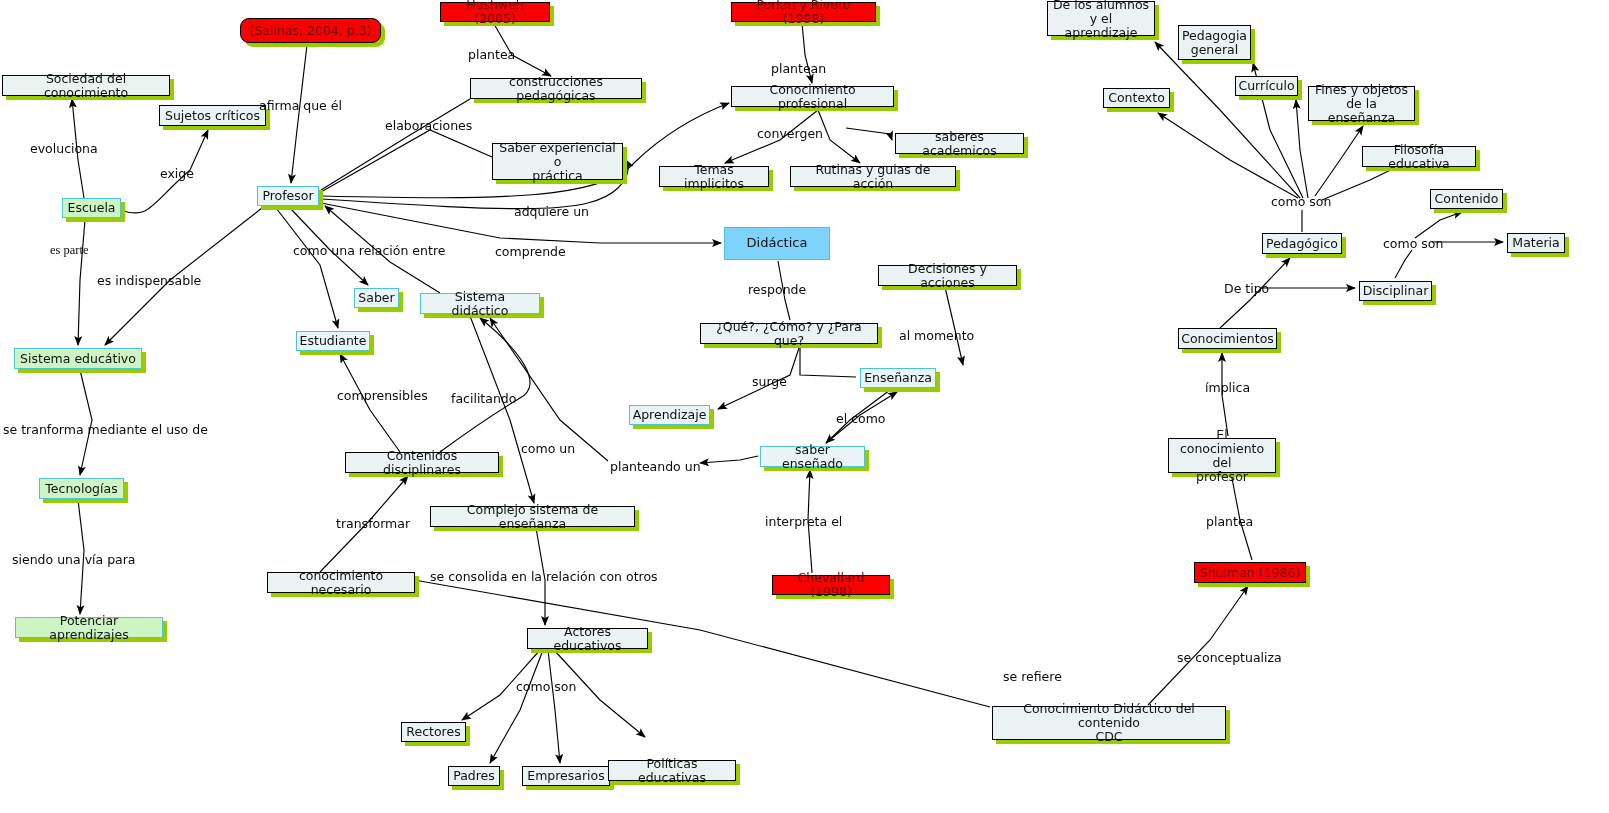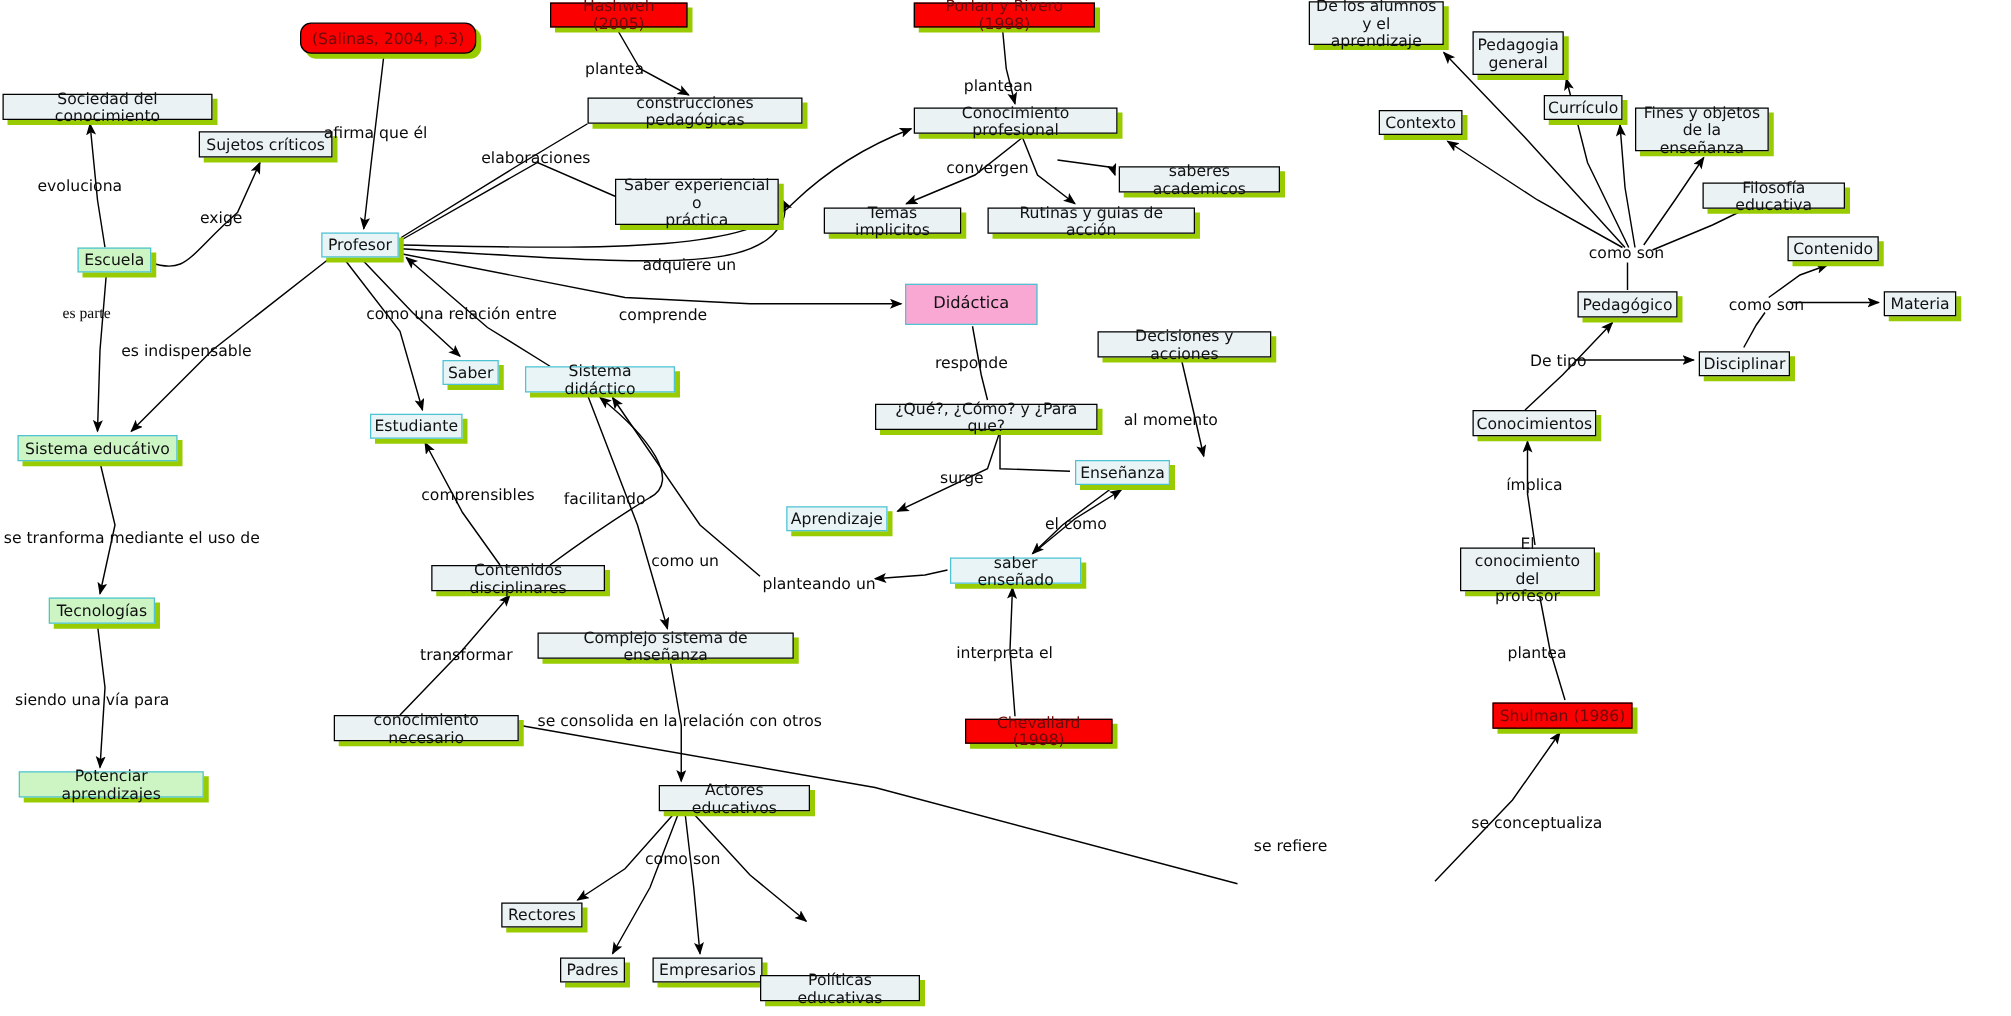--- a/index.html
+++ b/index.html
@@ -10,21 +10,21 @@
   .node{position:absolute;box-sizing:border-box;display:flex;align-items:center;
         justify-content:center;text-align:center;line-height:1.12;
         font-size:12.5px;color:#111111;white-space:pre-line;
         border:1px solid #000000;background:#eaf2f4;
         box-shadow:4px 4px 0 0 #99cc00;padding:1px 4px;z-index:5;}
   .node.cyan{border:1px solid #4ec3d4;background:#e8f4f6;}
   .node.green{border:1px solid #4ec3d4;background:#cdf5c4;}
   .node.gray{border:1px solid #000000;background:#eaf2f4;}
   .node.red{border:1px solid #000000;background:#fa0000;color:#6b0b0b;}
   .node.red.round{border-radius:9px;}
-  .node.big{font-size:13px;background:#f9a8d4;border:1px solid #4ec3d4;box-shadow:none;}
+  .node.big{font-size:13px;background:#7dd3fc;border:1px solid #4ec3d4;box-shadow:none;}
   .lbl{position:absolute;font-size:12.5px;color:#0a0a0a;white-space:nowrap;z-index:6;
        background:transparent;line-height:1;}
 </style>
 </head>
 <body>
 
 <div id="canvas">
 
   <svg id="edges" viewBox="0 0 1609 813" xmlns="http://www.w3.org/2000/svg">
     <defs>
@@ -130,31 +130,33 @@
   <div class="node cyan" style="left:354px;top:288px;width:45px;height:20px;">Saber</div>
   <div class="node cyan" style="left:420px;top:293px;width:120px;height:21px;">Sistema didáctico</div>
   <div class="node cyan" style="left:296px;top:331px;width:74px;height:20px;">Estudiante</div>
 
   <div class="node gray" style="left:878px;top:265px;width:139px;height:21px;">Decisiones y acciones</div>
   <div class="node gray" style="left:700px;top:323px;width:178px;height:21px;">¿Qué?, ¿Cómo? y ¿Para que?</div>
   <div class="node cyan" style="left:860px;top:368px;width:76px;height:20px;">Enseñanza</div>
   <div class="node cyan" style="left:629px;top:405px;width:81px;height:20px;">Aprendizaje</div>
   <div class="node cyan" style="left:760px;top:446px;width:105px;height:21px;">saber enseñado</div>
 
-  <div class="node gray" style="left:345px;top:452px;width:139px;height:21px;">Contenidos disciplinares</div>
+  <div class="node gray" style="left:345px;top:452px;width:154px;height:21px;">Contenidos disciplinares</div>
   <div class="node gray" style="left:430px;top:506px;width:205px;height:21px;">Complejo sistema de enseñanza</div>
   <div class="node gray" style="left:267px;top:572px;width:148px;height:21px;">conocimiento necesario</div>
   <div class="node red" style="left:772px;top:575px;width:118px;height:20px;">Chevallard (1998)</div>
 
   <div class="node gray" style="left:483px;top:628px;width:121px;height:21px;margin-left:44px;">Actores educativos</div>
   <div class="node gray" style="left:401px;top:722px;width:65px;height:20px;">Rectores</div>
   <div class="node gray" style="left:448px;top:766px;width:52px;height:20px;">Padres</div>
   <div class="node gray" style="left:522px;top:766px;width:88px;height:20px;">Empresarios</div>
-  <div class="node gray" style="left:608px;top:780px;width:128px;height:21px;">Políticas educativas</div>
-
+  <div class="node gray" style="left:608px;top:760px;width:128px;height:21px;">Políticas educativas</div>
+
+  <div class="node gray" style="left:992px;top:706px;width:234px;height:34px;">Conocimiento Didáctico del contenido
+CDC</div>
 
   <div class="node gray" style="left:1047px;top:1px;width:108px;height:35px;">De los alumnos
 y el aprendizaje</div>
   <div class="node gray" style="left:1178px;top:25px;width:73px;height:35px;">Pedagogia
 general</div>
   <div class="node gray" style="left:1235px;top:76px;width:63px;height:20px;">Currículo</div>
   <div class="node gray" style="left:1308px;top:86px;width:107px;height:35px;">Fines y objetos
 de la enseñanza</div>
   <div class="node gray" style="left:1103px;top:88px;width:67px;height:20px;">Contexto</div>
   <div class="node gray" style="left:1362px;top:146px;width:114px;height:21px;">Filosofía educativa</div>

